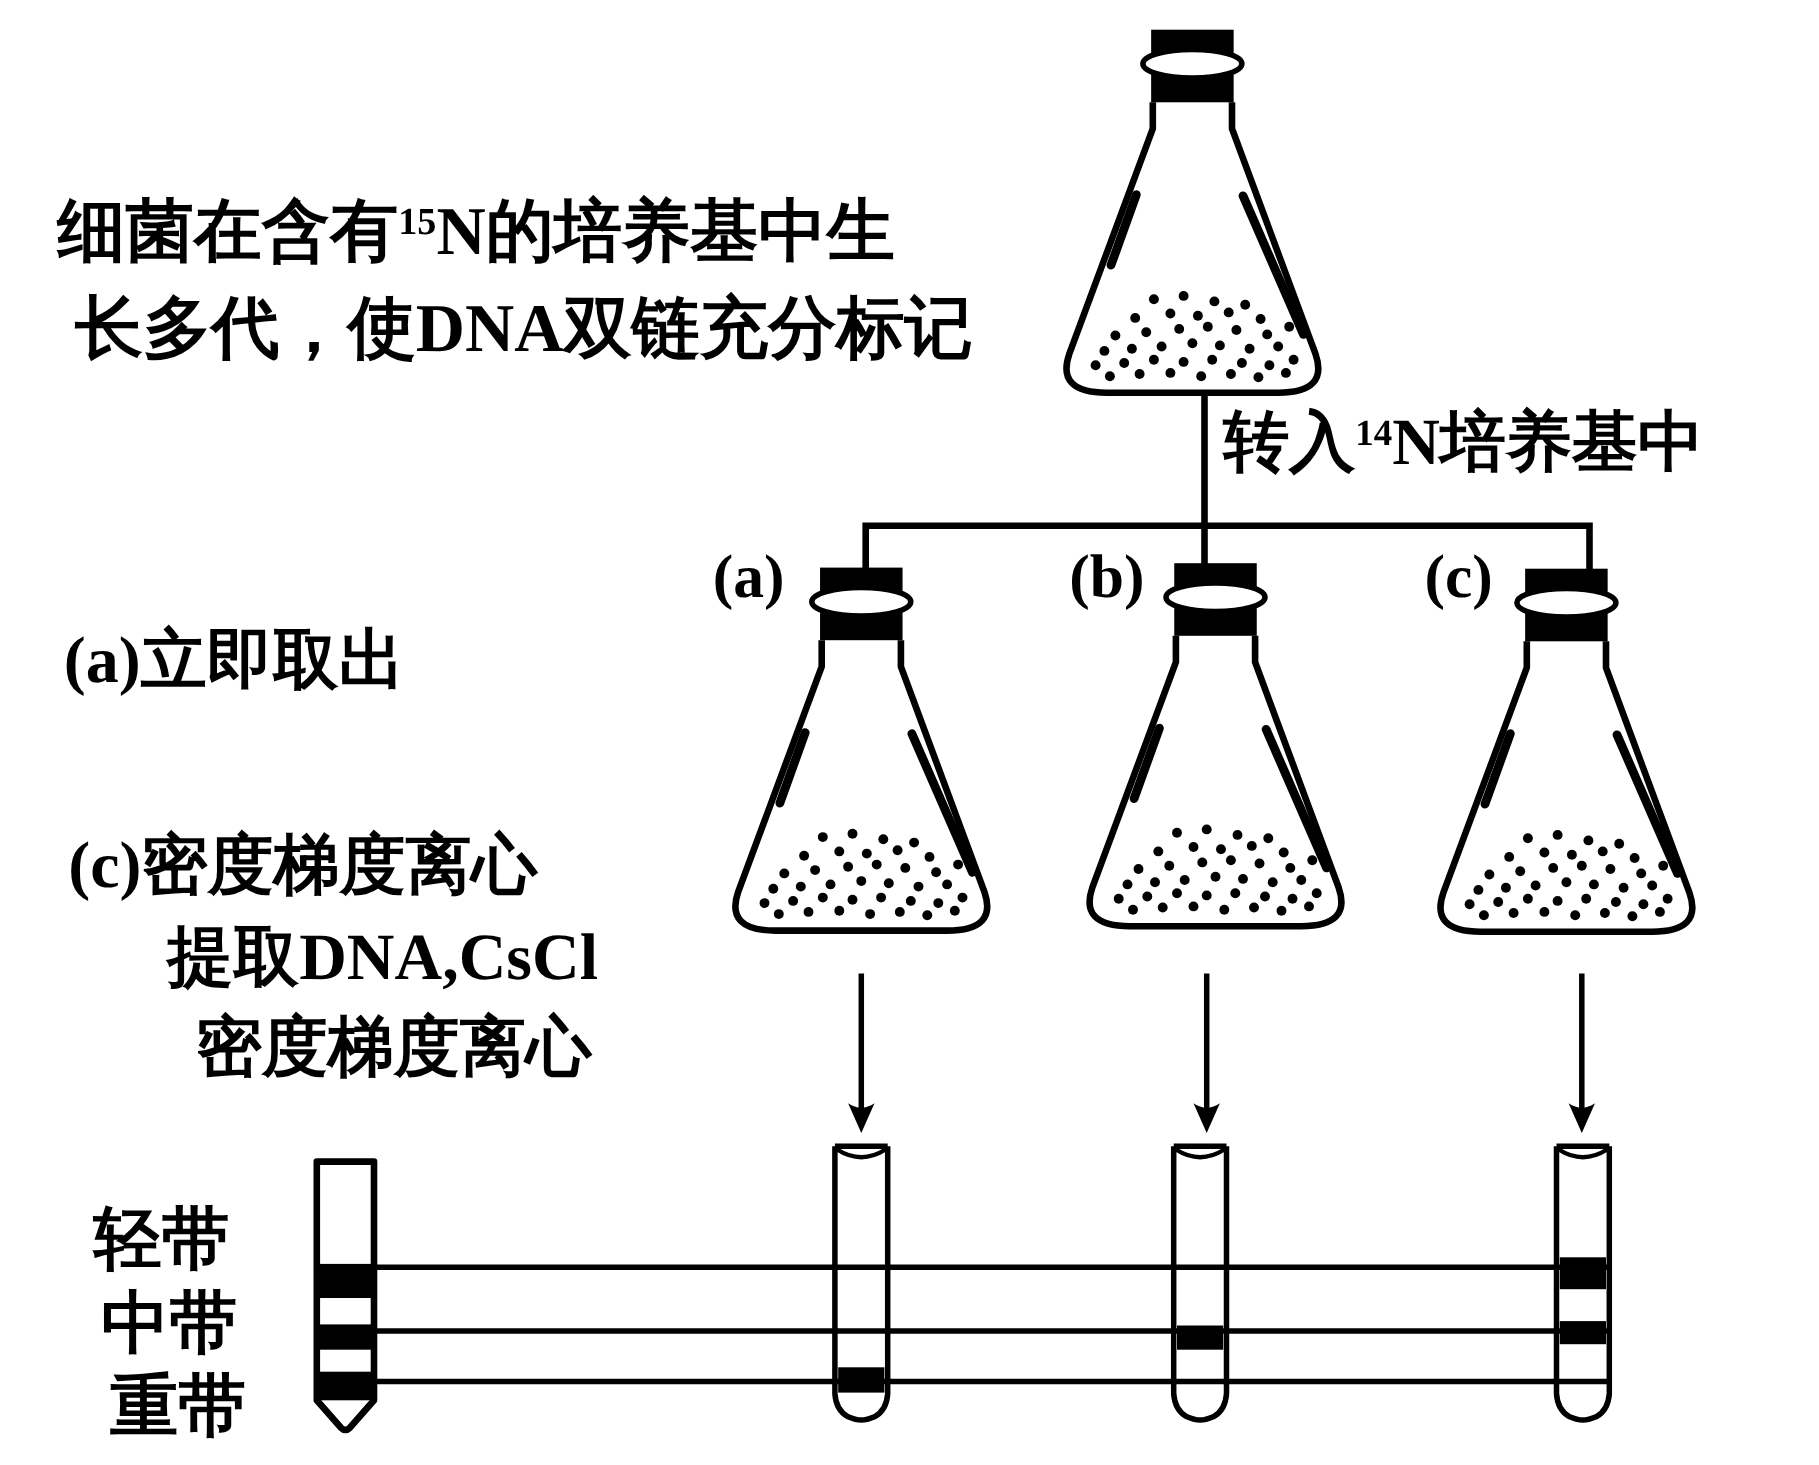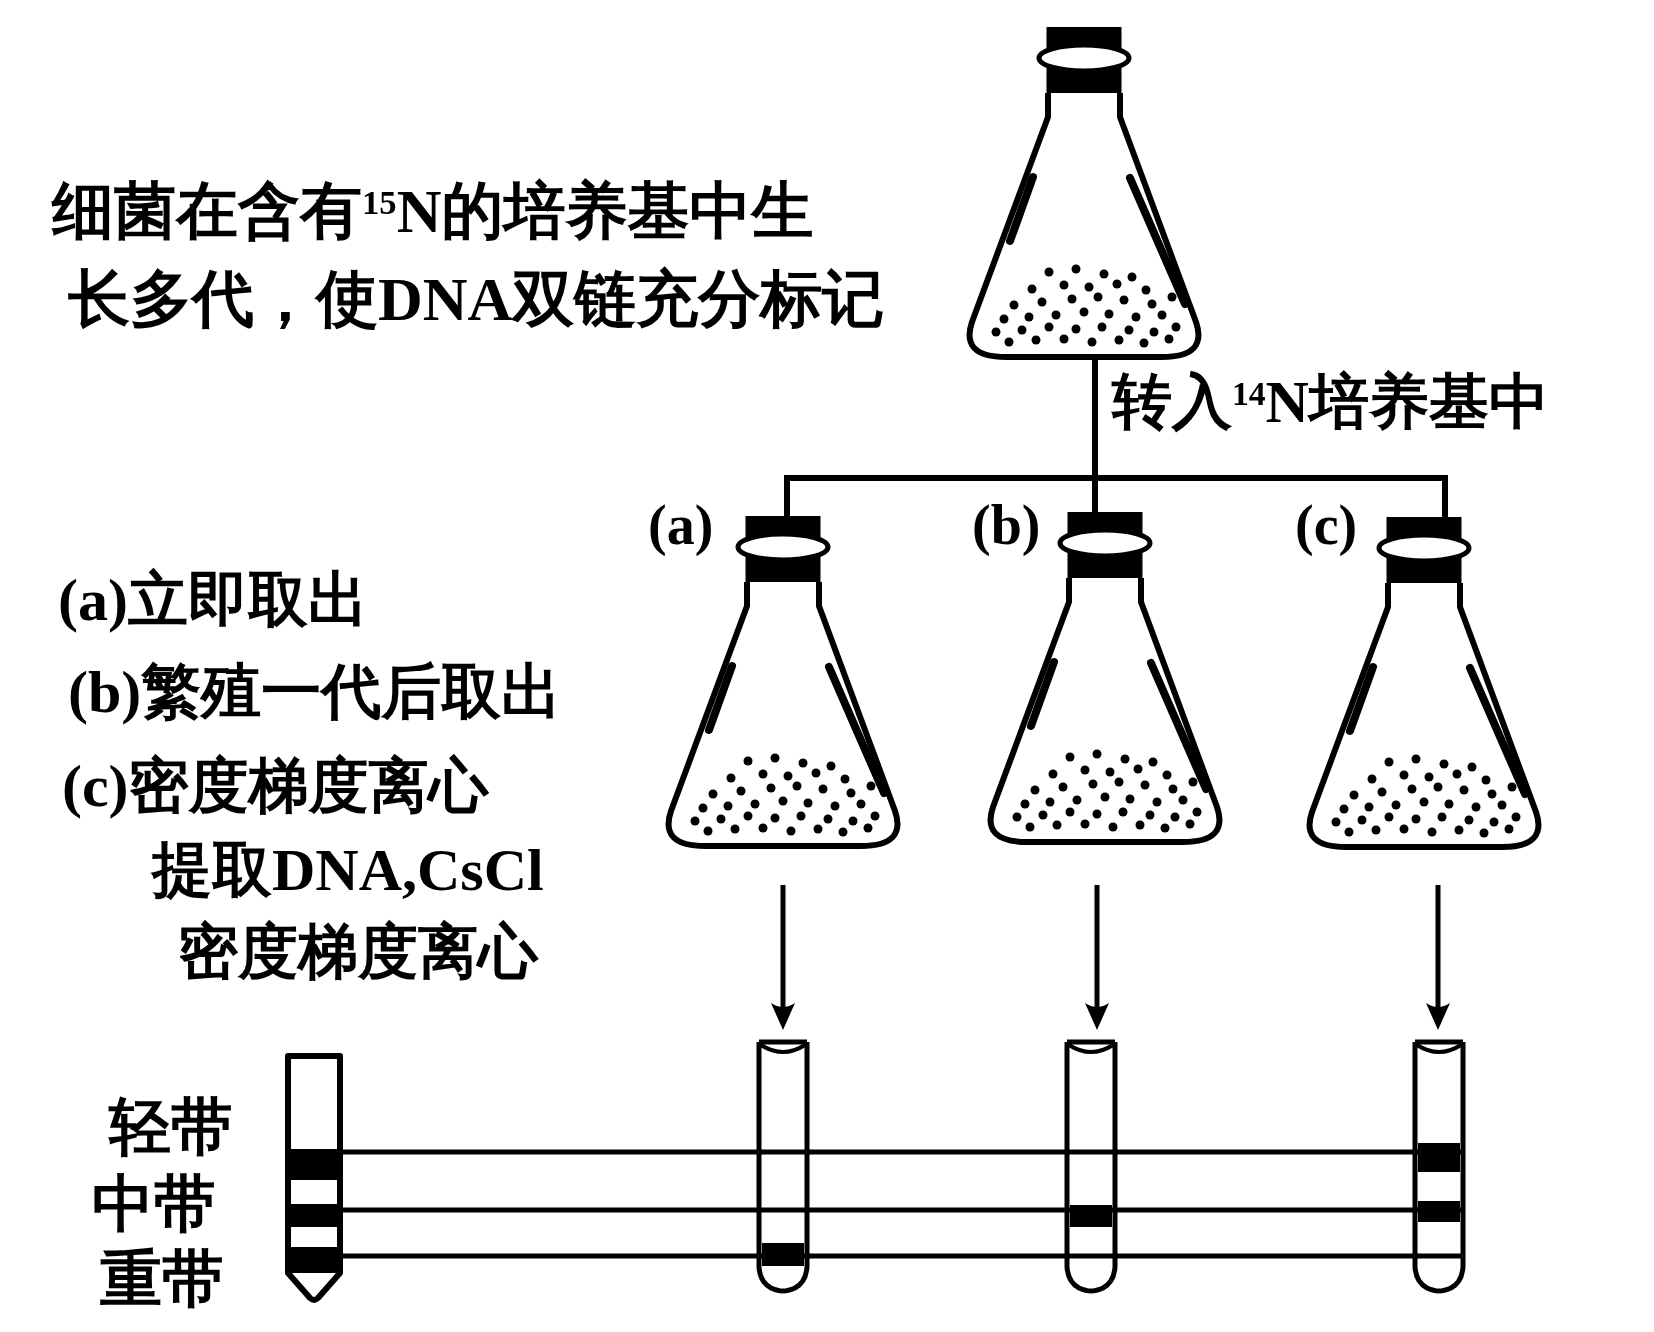--- a/index.html
+++ b/index.html
@@ -159,22 +159,21 @@
 
   <div class="txt fs60" style="left:1112px;top:372px;">
     <span>转入</span><span class="sup">14</span><span>N培养基中</span>
   </div>
 
   <div class="txt fs56" style="left:648px;top:497px;">(a)</div>
   <div class="txt fs56" style="left:972px;top:497px;">(b)</div>
   <div class="txt fs56" style="left:1295px;top:497px;">(c)</div>
 
   <div class="txt fs60" style="left:58px;top:570px;">(a)立即取出</div>
-  <div class="txt fs60" style="left:68px;top:662px;">(b)繁殖一代后取出</div>
   <div class="txt fs60" style="left:62px;top:756px;">(c)密度梯度离心</div>
   <div class="txt fs60" style="left:178px;top:922px;">密度梯度离心</div>
   <div class="txt fs60" style="left:152px;top:840px;">提取DNA,CsCl</div>
 
-  <div class="txt fs62" style="left:85px;top:1096px;margin-left:24px;">轻带</div>
+  <div class="txt fs62" style="left:85px;top:1096px;">轻带</div>
   <div class="txt fs62" style="left:92px;top:1173px;">中带</div>
   <div class="txt fs62" style="left:100px;top:1248px;">重带</div>
 
 </div>
 
 </body></html>

